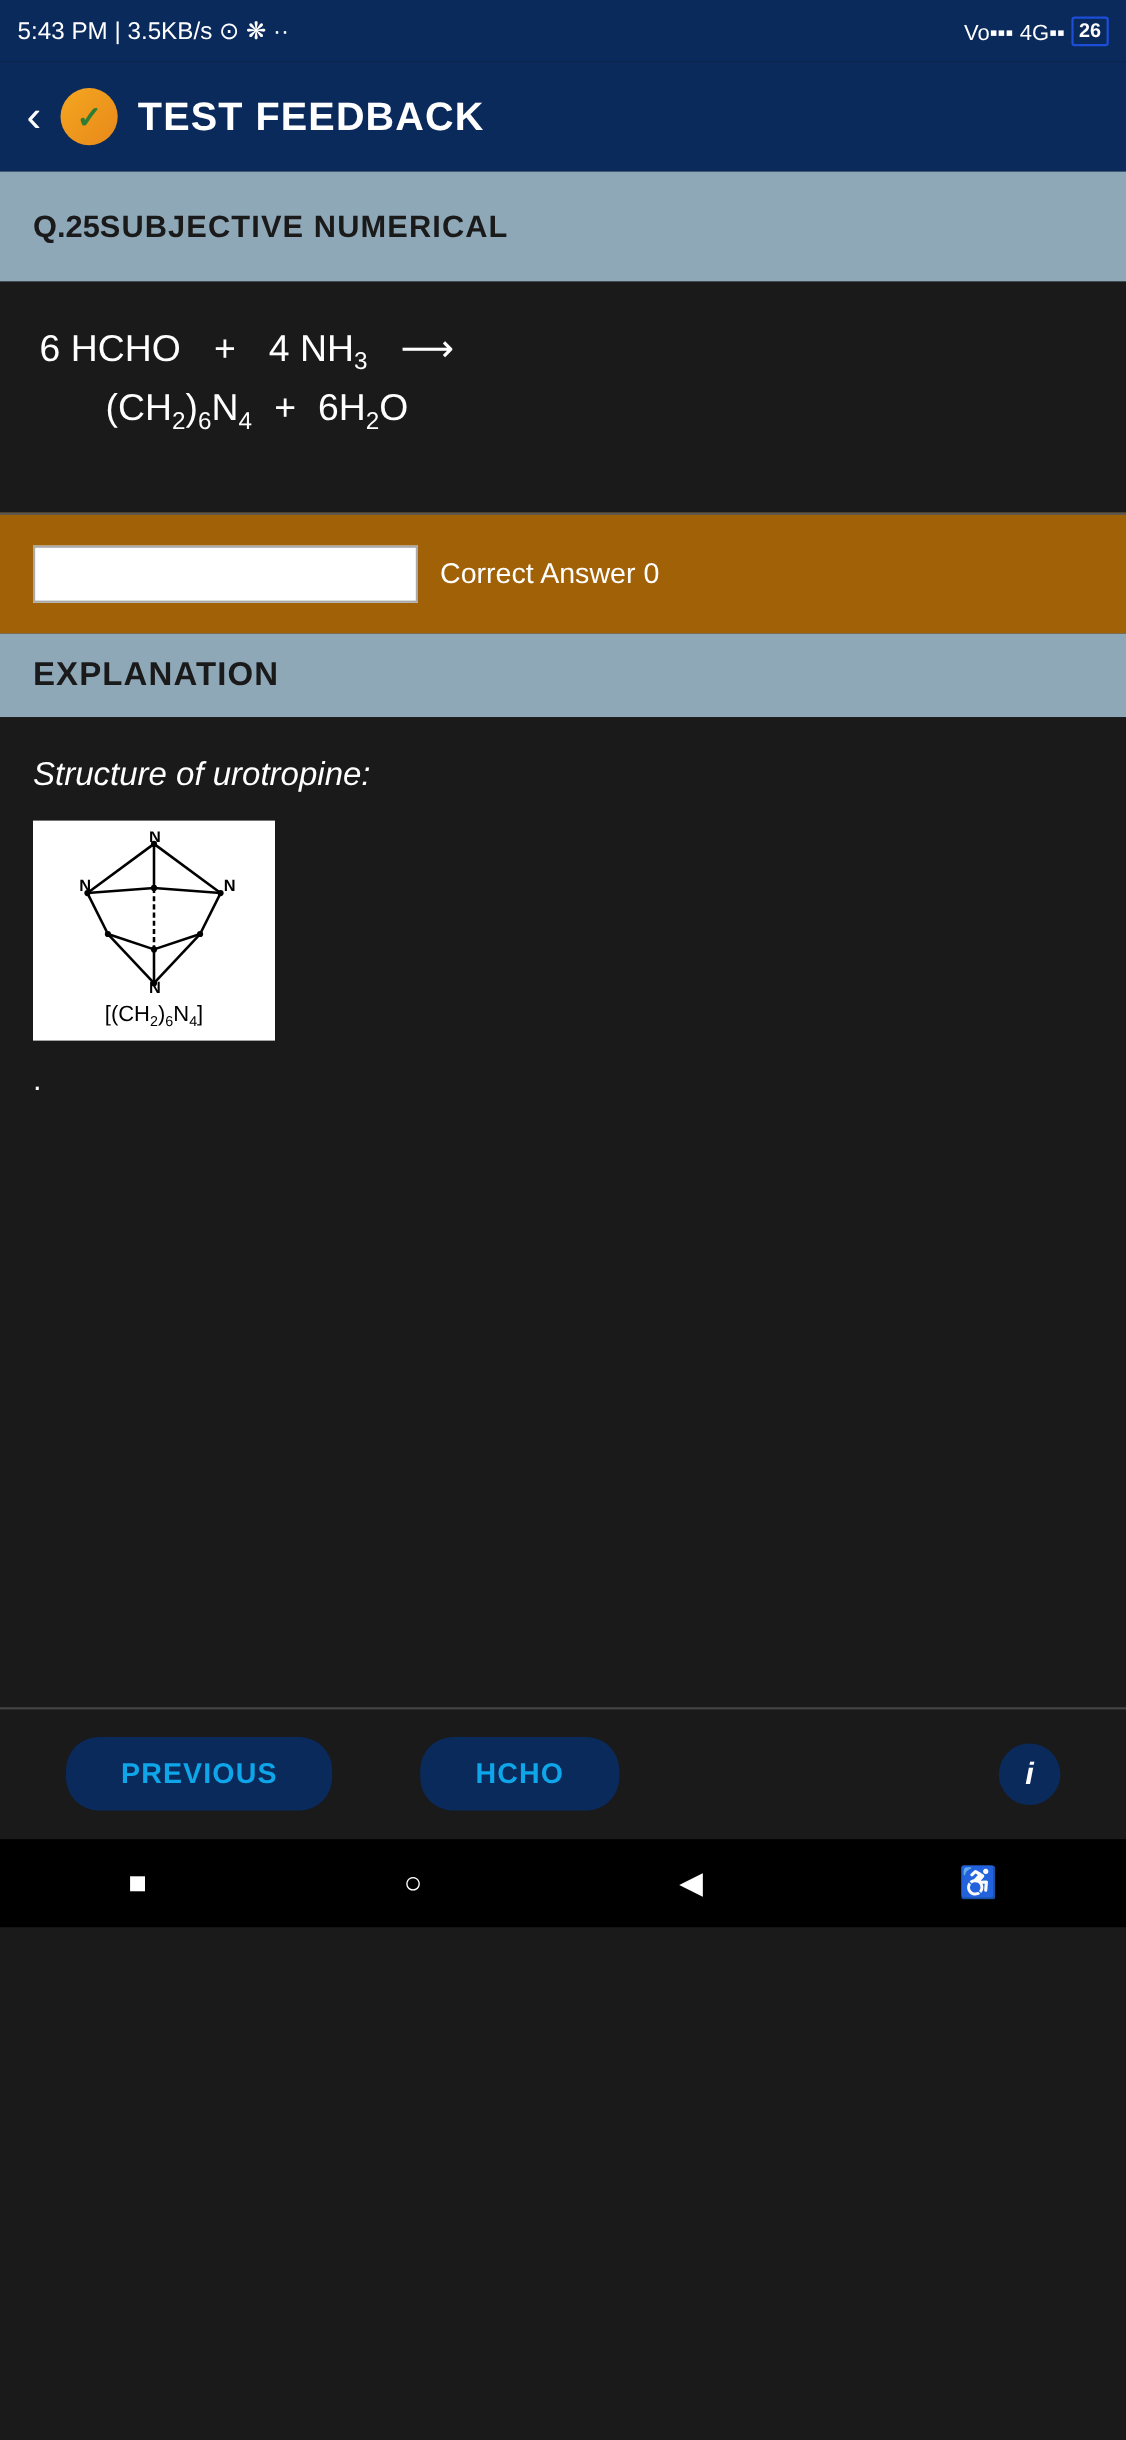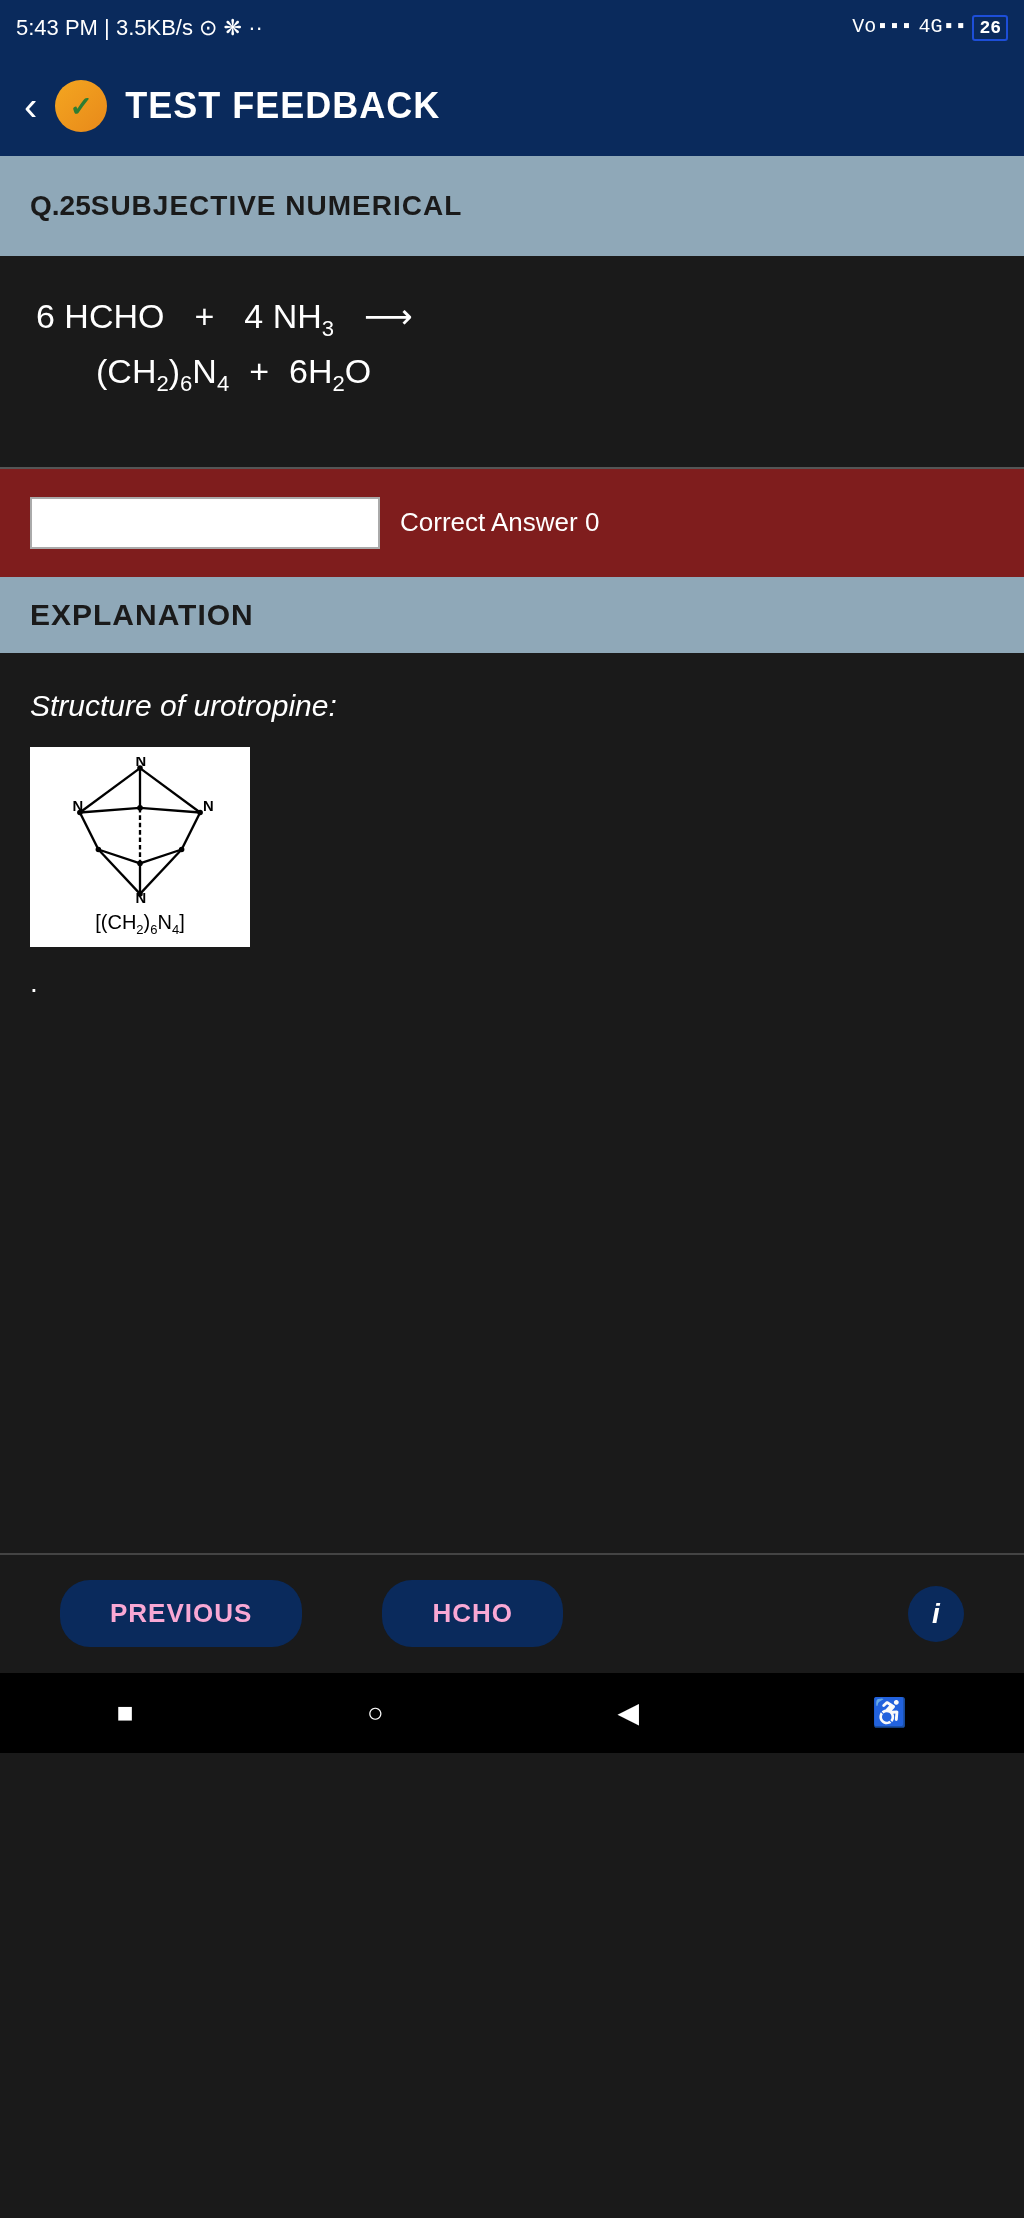--- a/index.html
+++ b/index.html
@@ -19,24 +19,23 @@
       display: flex;
       justify-content: space-between;
       align-items: center;
       padding: 8px 16px;
       font-size: 22px;
       height: 56px;
     }
     .status-left { font-weight: 500; }
     .status-right {
       display: flex;
-      align-items: flex-start;
+      align-items: flex-end;
       gap: 6px;
       font-size: 20px;
-      font-family: Liberation Mono, monospace;
     }
     .battery-box {
       border: 2px solid #1d4ed8;
       border-radius: 3px;
       padding: 1px 5px;
       font-size: 18px;
       font-weight: bold;
     }
 
     
@@ -146,21 +145,21 @@
 
     .question-text {
       font-size: 30px;
       line-height: 1.7;
       color: #fff;
       margin-top: 30px;
     }
 
     
     .answer-section {
-      background: #7f1d1d;
+      background: #a16207;
       border-top: 2px solid #555;
       padding: 28px 30px;
       display: flex;
       align-items: center;
       gap: 20px;
     }
     .answer-input-box {
       width: 350px;
       height: 52px;
       background: #fff;
@@ -235,21 +234,21 @@
       padding: 30px 60px;
       display: flex;
       align-items: center;
       justify-content: center;
       gap: 80px;
       height: 120px;
     }
 
     .nav-btn {
       background: #0a2a5c;
-      color: #f9a8d4;
+      color: #0ea5e9;
       border: none;
       border-radius: 30px;
       padding: 18px 50px;
       font-size: 26px;
       font-weight: bold;
       cursor: pointer;
       letter-spacing: 1px;
     }
 
     .info-btn {

